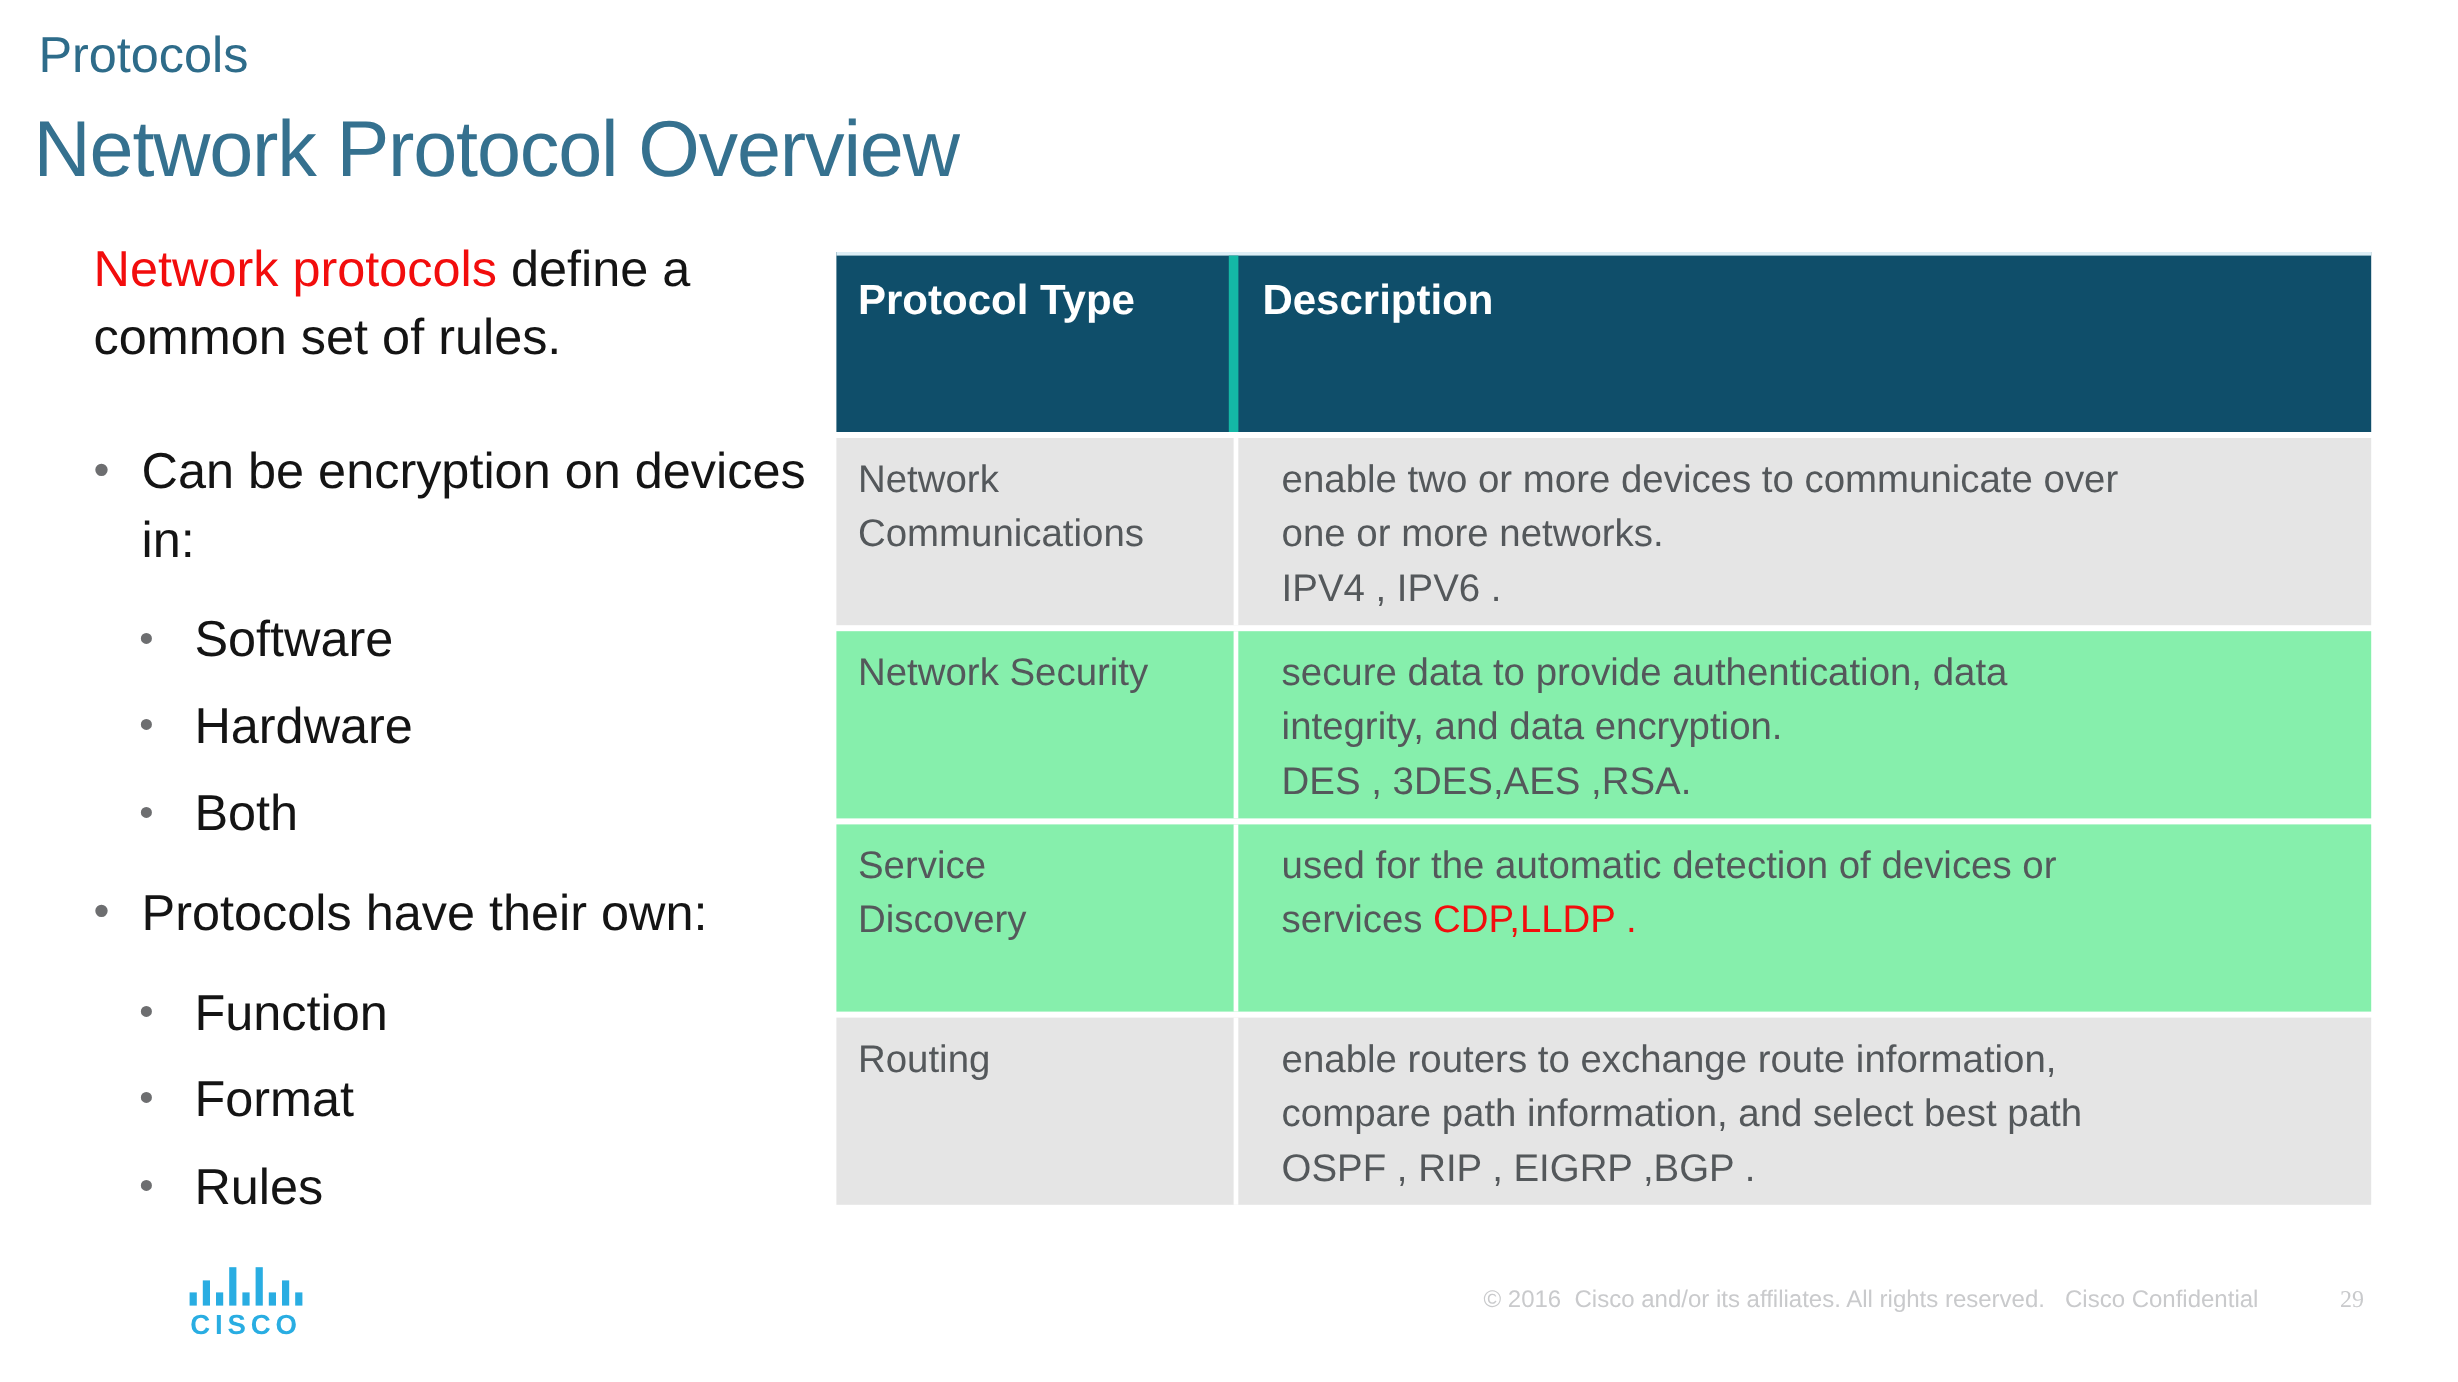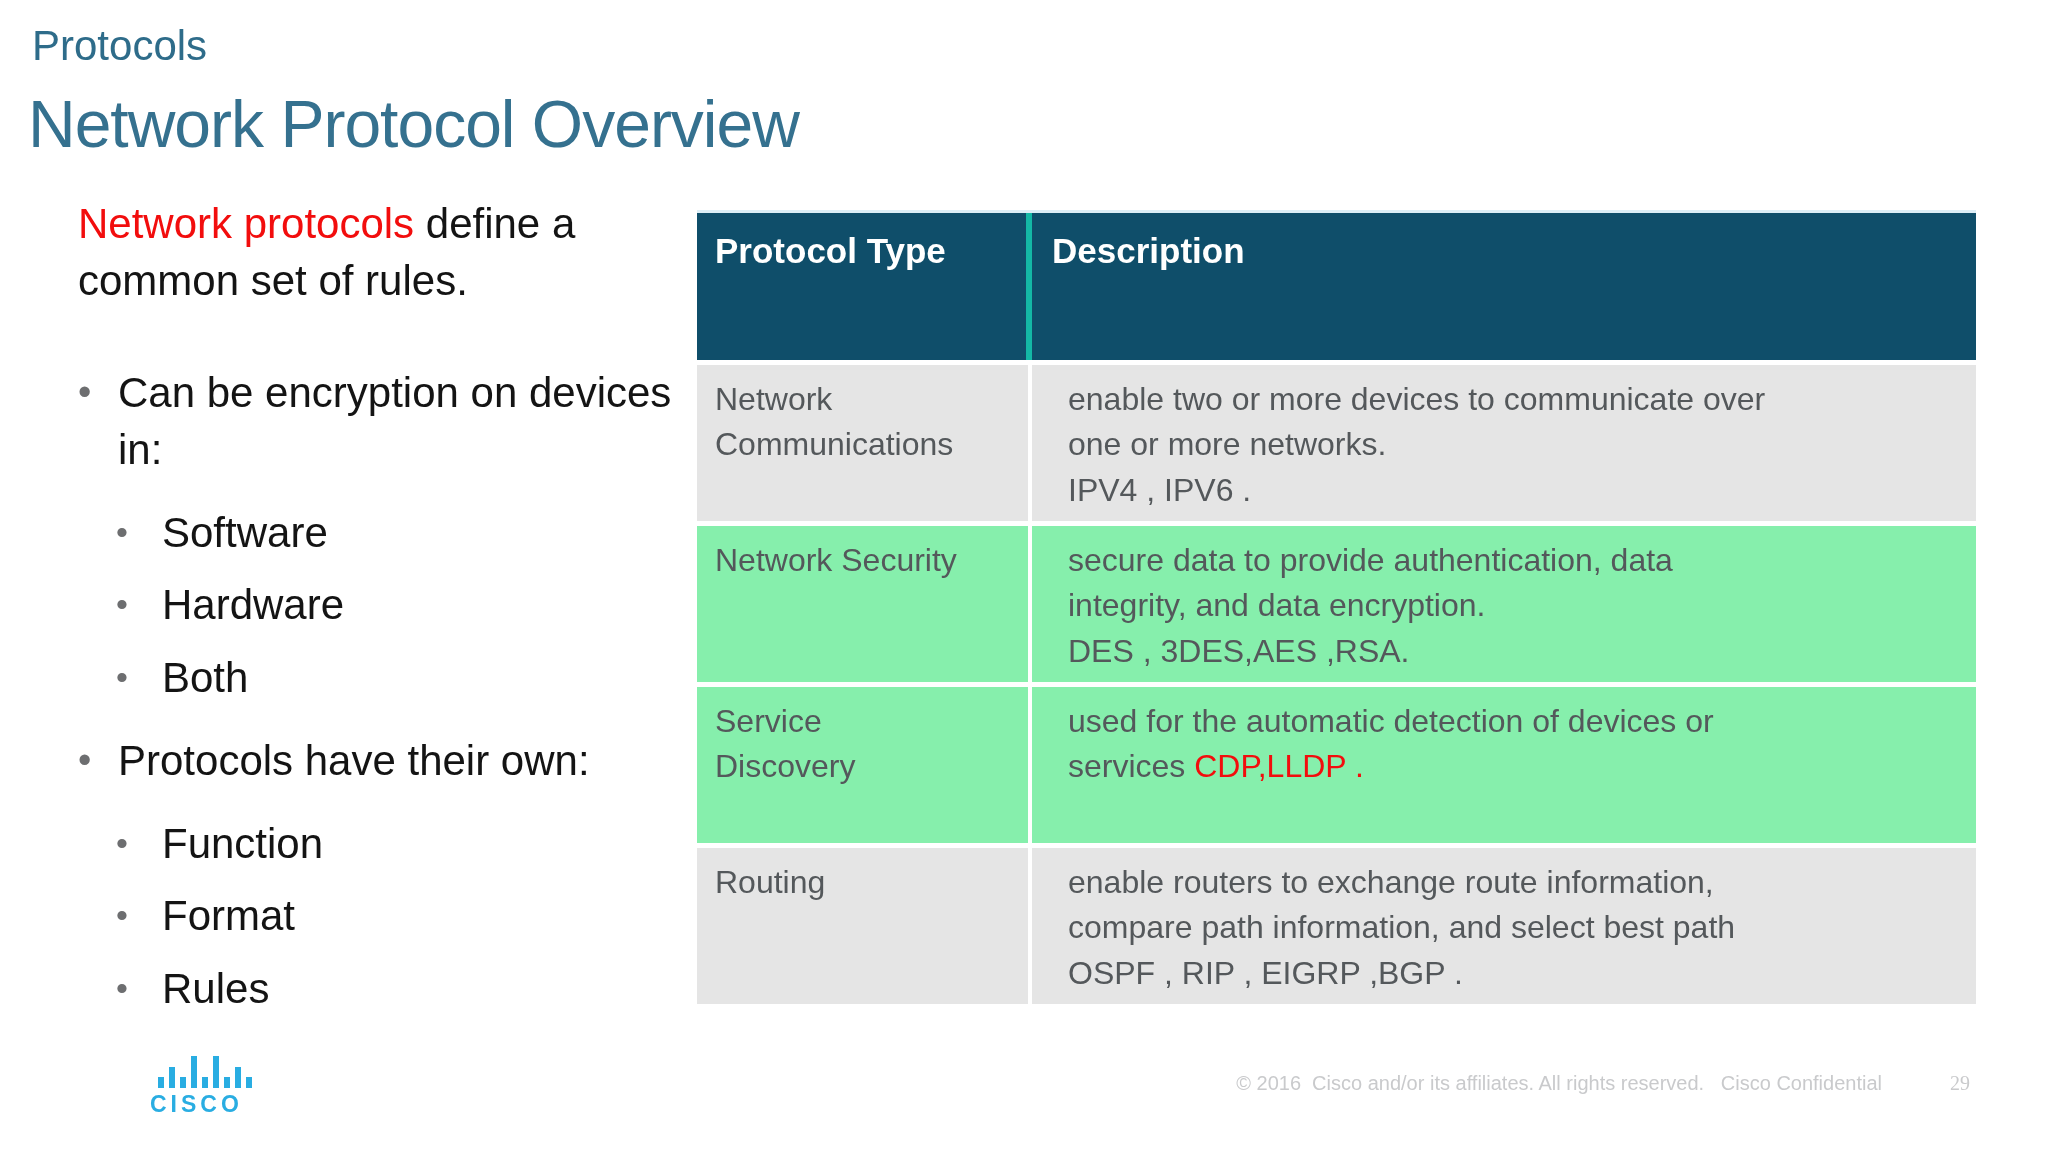--- a/index.html
+++ b/index.html
@@ -19,31 +19,31 @@
   .b-text{flex:1;}
   .lvl1{margin-bottom:26px;}
   .sub{margin-left:38px;}
   .sub .b-dot{width:46px;flex:0 0 46px;font-size:34px;line-height:1.6;}
   .sub-item{margin-bottom:16px;}
   .group{margin-bottom:26px;}
   
   .ptable{position:absolute;left:697px;top:210px;width:1279px;}
   .thead{display:flex;background:#0f4e6a;color:#ffffff;font-weight:bold;font-size:35px;
          height:150px;box-sizing:border-box;border-top:3px solid #ddeef6;}
-  .th1{width:335px;flex:0 0 335px;box-sizing:border-box;padding:18px 0 0 18px;border-right:6px solid #14b8a6;}
+  .th1{width:335px;flex:0 0 335px;box-sizing:border-box;padding:18px 0 0 18px;border-right:8px solid #14b8a6;}
   .th2{flex:1;padding:18px 0 0 20px;}
   .trow{display:flex;margin-top:5px;height:156px;font-size:32px;color:#54585b;}
   .td1{width:335px;flex:0 0 335px;box-sizing:border-box;padding:12px 6px 0 18px;
        border-right:4px solid #ffffff;white-space:pre-line;line-height:1.4;}
   .td2{flex:1;box-sizing:border-box;padding:12px 20px 0 36px;white-space:pre-line;line-height:1.42;}
   .rowA .td1,.rowA .td2{background:#e5e5e5;}
   .rowB .td1,.rowB .td2{background:#86efac;}
   .desc-red{color:#f20d0d;}
   
-  .logo{position:absolute;left:150px;top:1054px;width:110px;text-align:left;}
+  .logo{position:absolute;left:150px;top:1054px;width:110px;text-align:center;}
   .bars{display:flex;align-items:flex-end;justify-content:center;gap:5px;height:34px;}
   .bars span{display:block;width:6px;background:#29ade2;}
   .bar-s{height:11px;} .bar-m{height:21px;} .bar-l{height:32px;}
   .logo-text{color:#29ade2;font-weight:bold;font-size:23px;letter-spacing:4px;margin-top:3px;}
   .copyright{position:absolute;right:166px;top:1072px;font-size:20px;color:#c9cacc;white-space:pre;}
   .pagenum{position:absolute;right:78px;top:1072px;font-size:20px;color:#c9cacc;font-family:Liberation Serif, serif;}
 </style>
 </head>
 <body>
 

